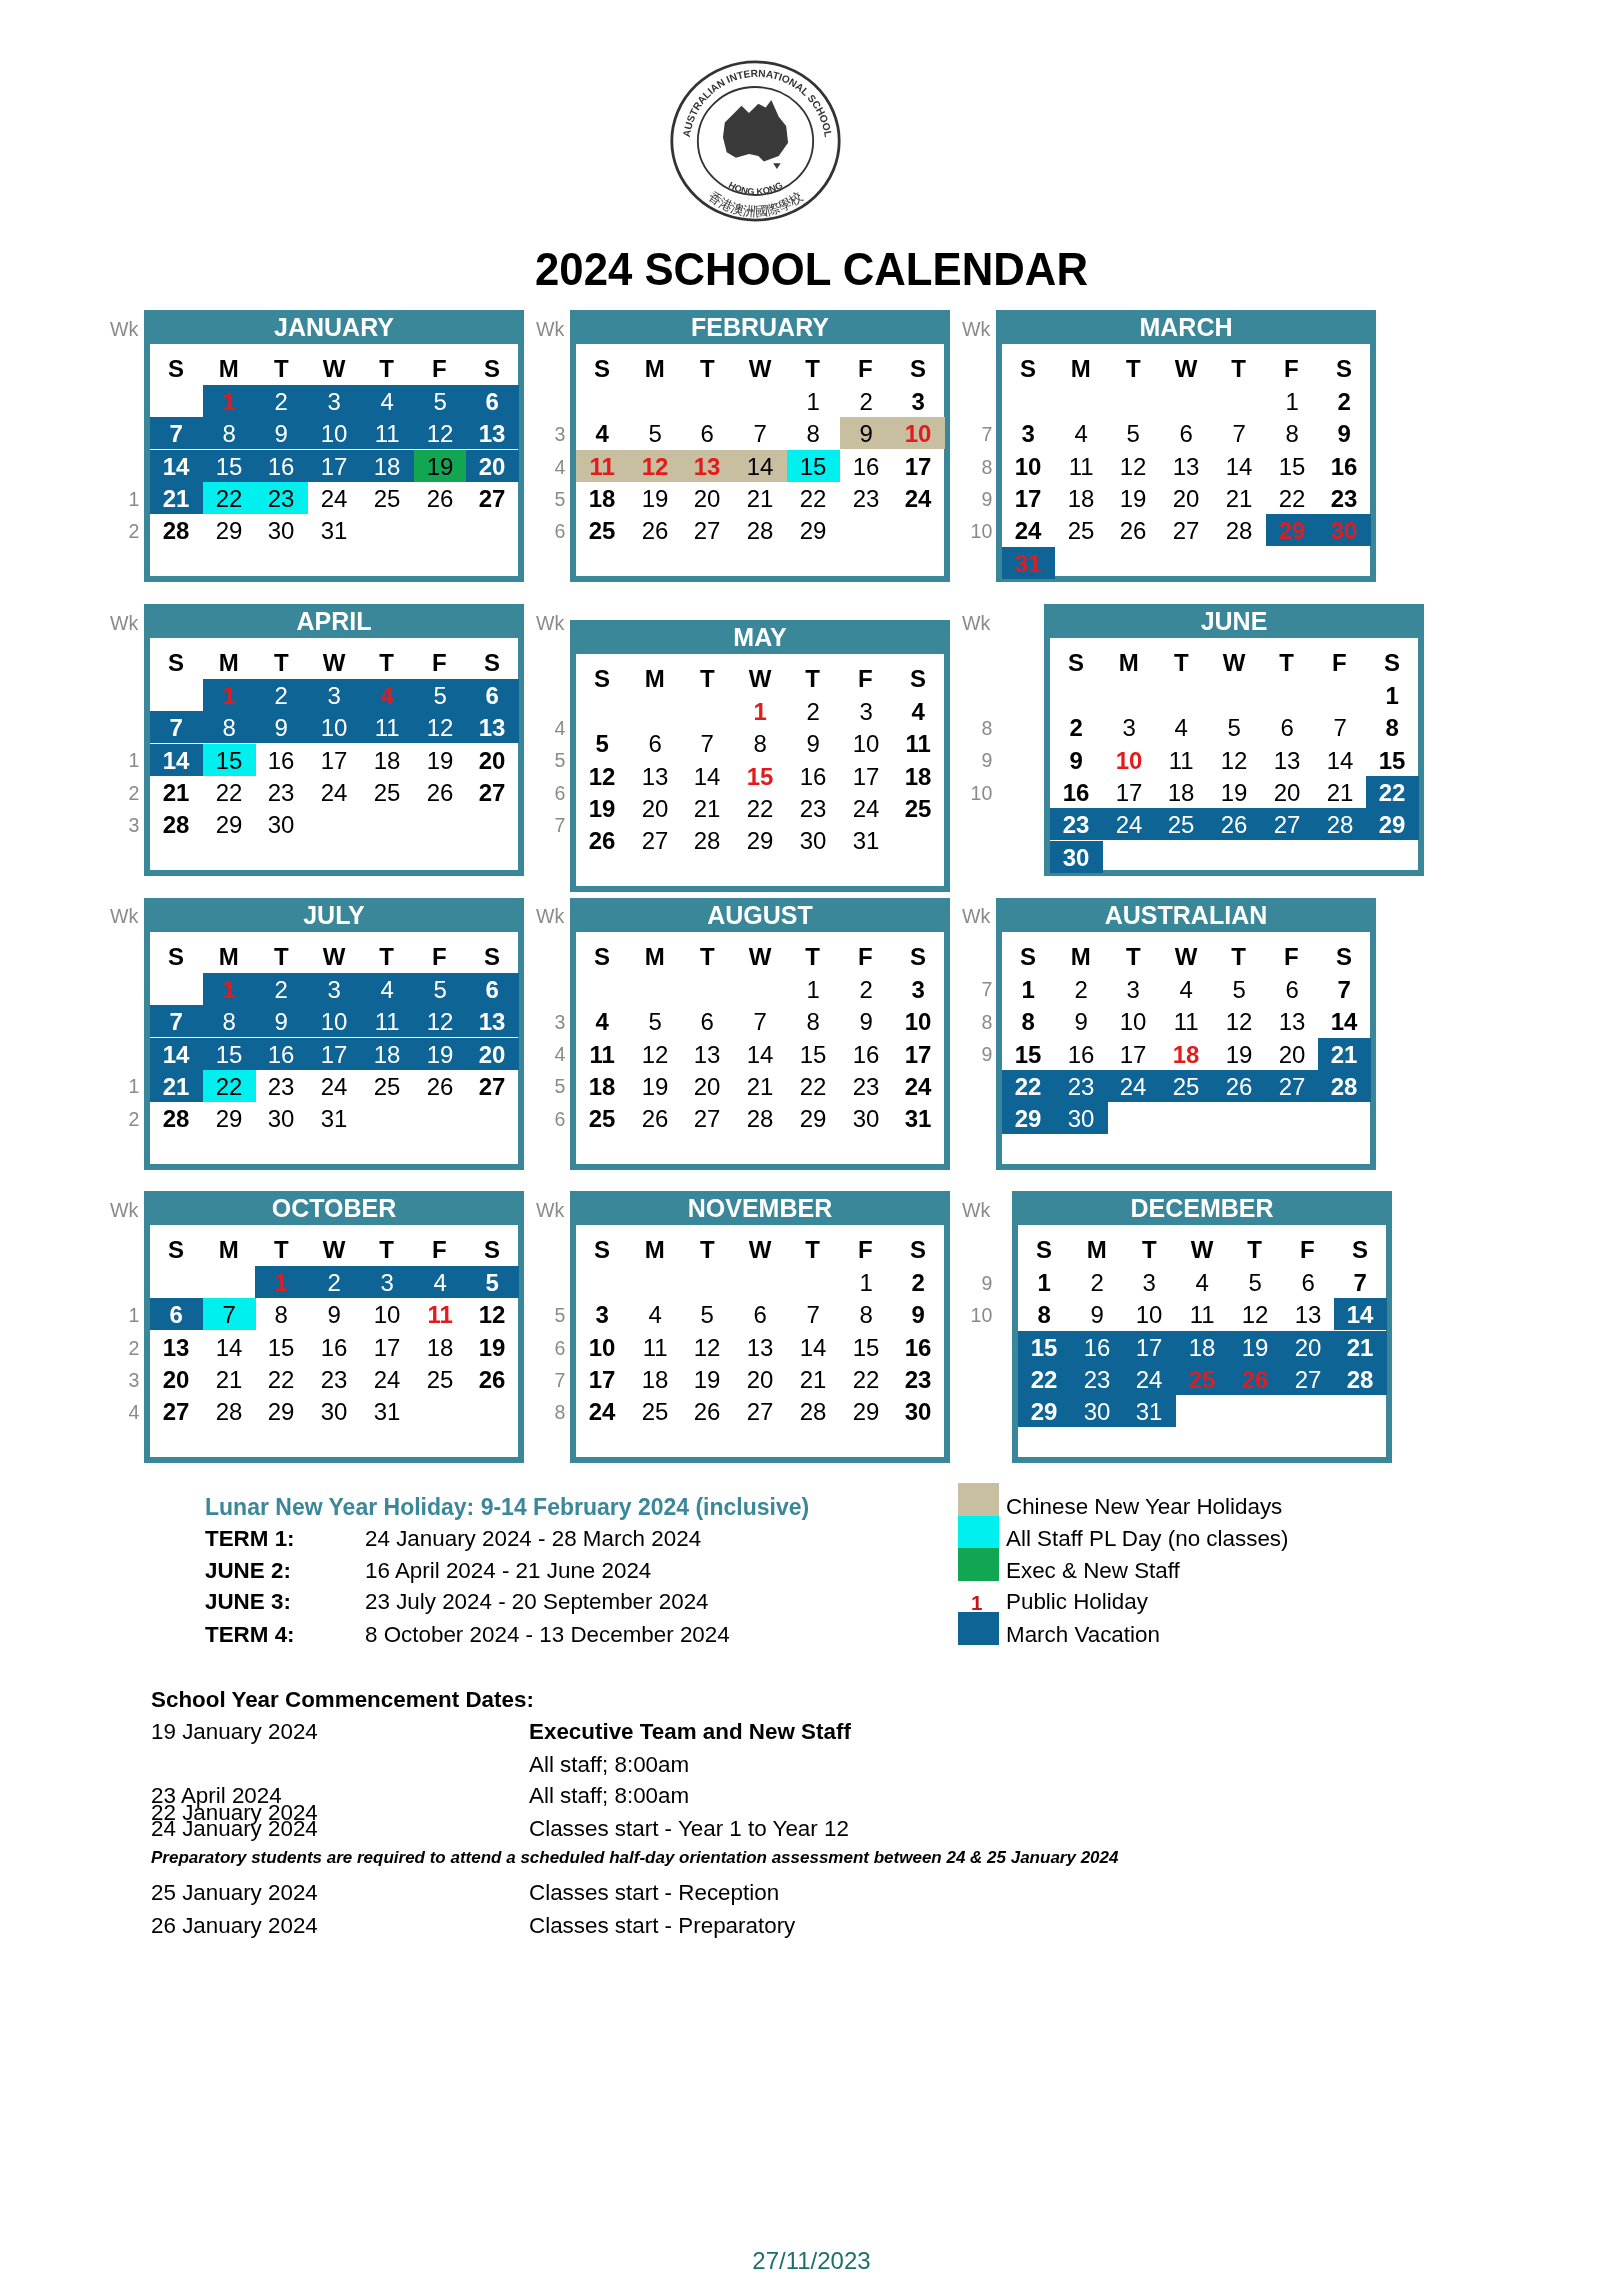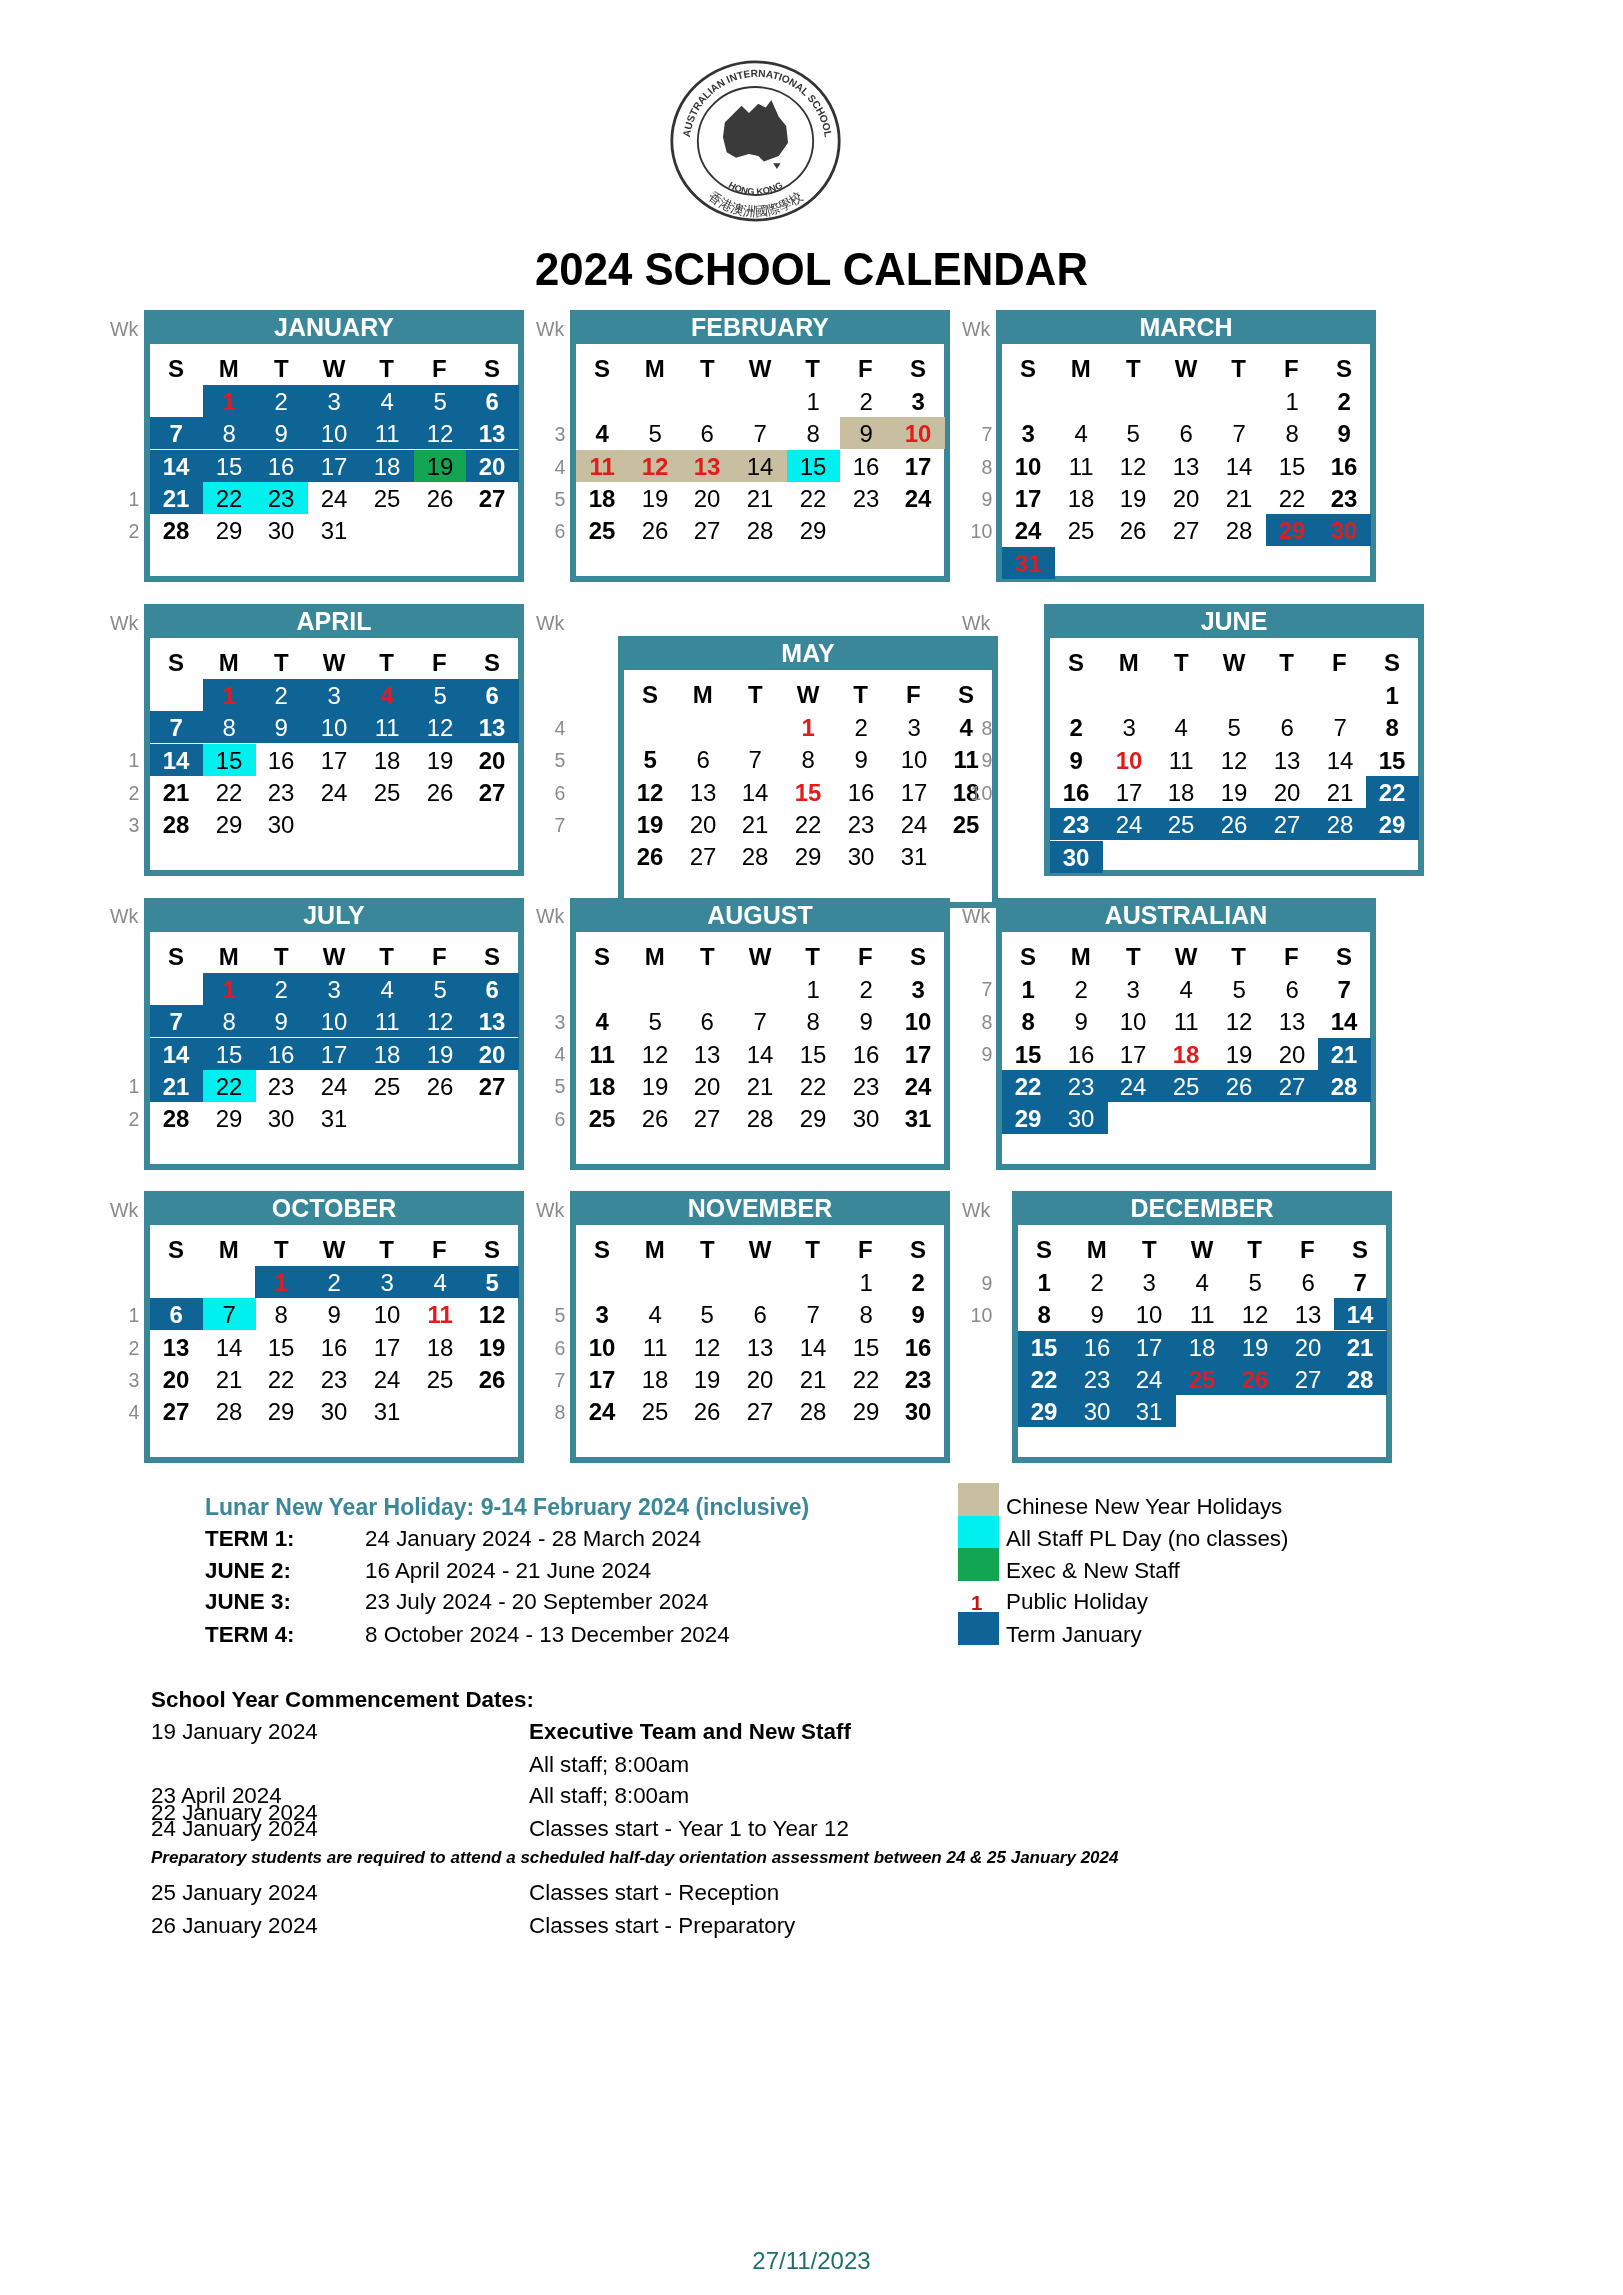--- a/index.html
+++ b/index.html
@@ -244,21 +244,21 @@
         <div class="cell we" style="left: 316px; top: 138px;">27</div>
         <div class="cell we" style="left: 0px; top: 170px;">28</div>
         <div class="cell" style="left: 53px; top: 170px;">29</div>
         <div class="cell" style="left: 105px; top: 170px;">30</div>
       </div>
     </div>
     <div class="wk" style="left: 117px; top: 743px;">1</div>
     <div class="wk" style="left: 117px; top: 776px;">2</div>
     <div class="wk" style="left: 117px; top: 808px;">3</div>
     <div class="wklbl" style="left: 536px; top: 612px;">Wk</div>
-    <div class="month" style="left: 570px; top: 636px; margin-left: 48px;">
+    <div class="month" style="left: 570px; top: 620px;">
       <div class="mhead">MAY</div>
       <div class="mbody">
         <div class="dow">
           <span>S</span>
           <span>M</span>
           <span>T</span>
           <span>W</span>
           <span>T</span>
           <span>F</span>
           <span>S</span>
@@ -659,21 +659,21 @@
 <div>
   <div class="legend-sw" style="top:1483px;background:#c8bea0"></div>
   <div class="legend-txt" style="top:1494px">Chinese New Year Holidays</div>
   <div class="legend-sw" style="top:1516px;background:#00f0f0"></div>
   <div class="legend-txt" style="top:1526px">All Staff PL Day (no classes)</div>
   <div class="legend-sw" style="top:1548px;background:#12a652"></div>
   <div class="legend-txt" style="top:1558px">Exec &amp; New Staff</div>
   <div class="legend-one" style="top:1591px">1</div>
   <div class="legend-txt" style="top:1589px">Public Holiday</div>
   <div class="legend-sw" style="top:1612px;background:#0f6496"></div>
-  <div class="legend-txt" style="top:1622px">Term January</div>
+  <div class="legend-txt" style="top:1622px">March Vacation</div>
 </div>
 
 <div>
   <div class="sy-title">School Year Commencement Dates:</div>
   <div class="sy-date" style="top:1719px">19 January 2024</div>
   <div class="sy-desc" style="top:1719px;font-weight:bold">Executive Team and New Staff</div>
   <div class="sy-date" style="top:1800px">22 January 2024</div>
   <div class="sy-desc" style="top:1752px">All staff; 8:00am</div>
   <div class="sy-date" style="top:1783px">23 April 2024</div>
   <div class="sy-desc" style="top:1783px">All staff; 8:00am</div>

